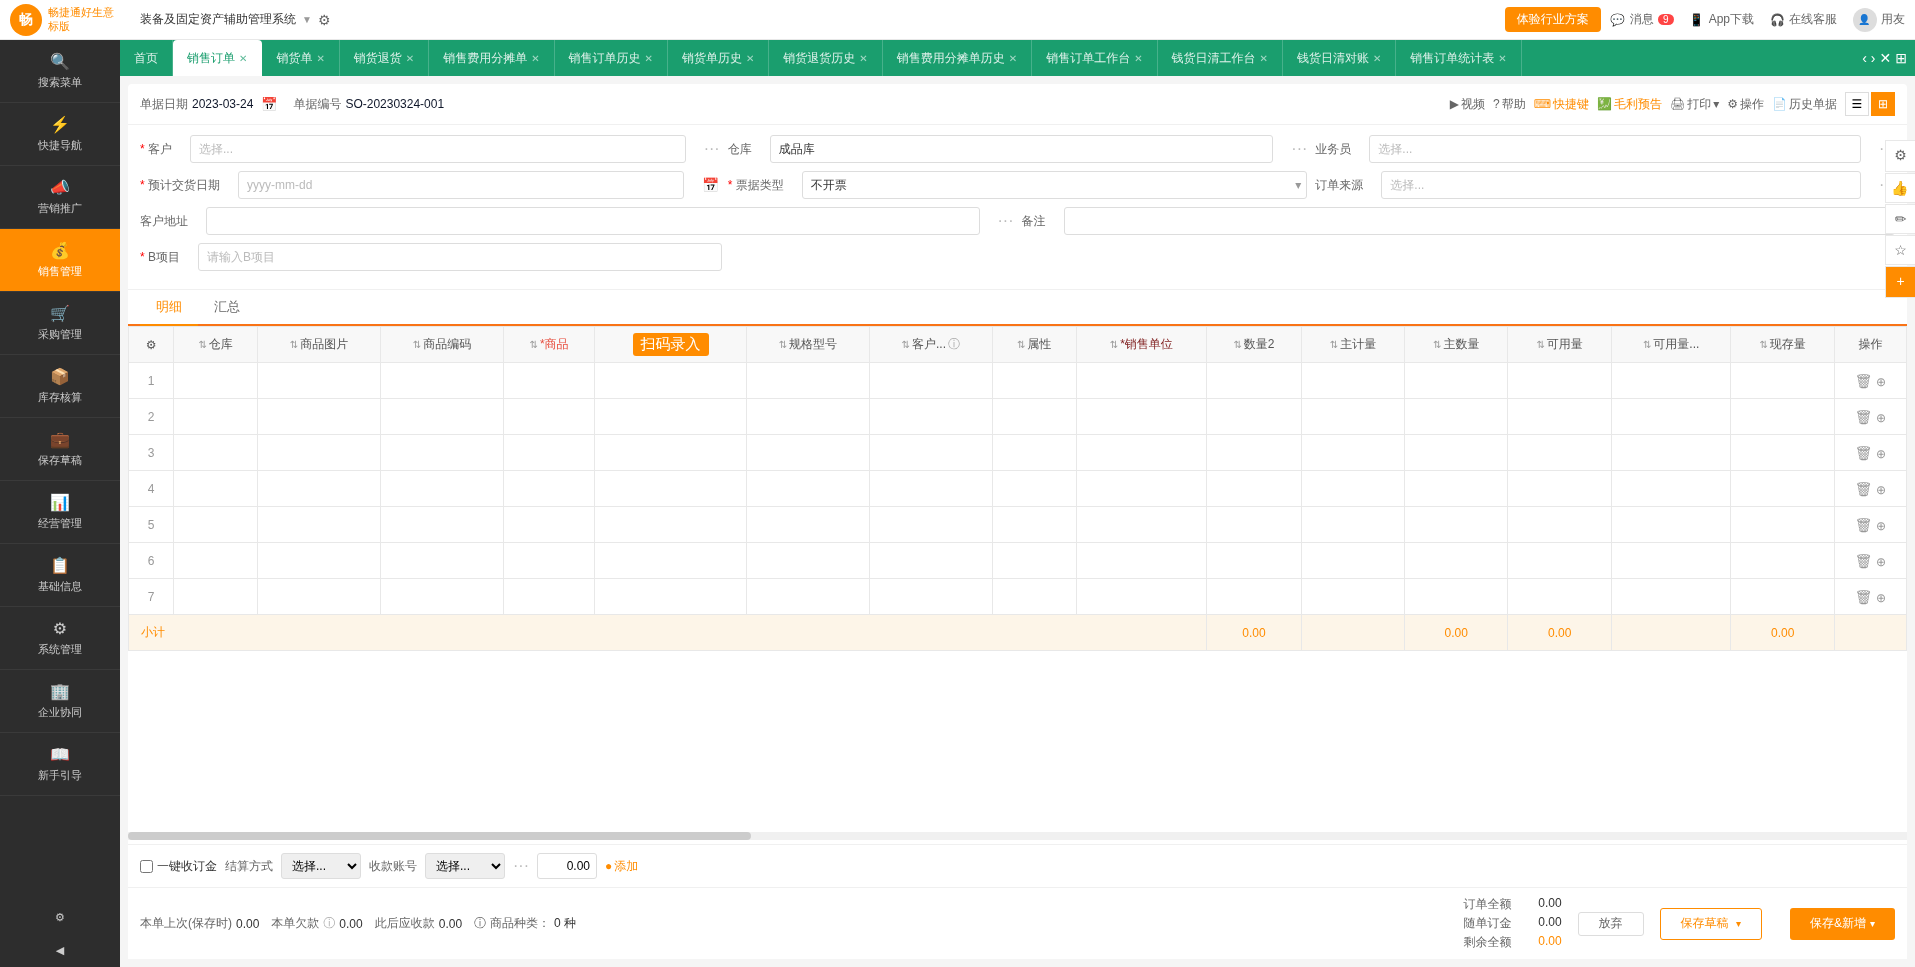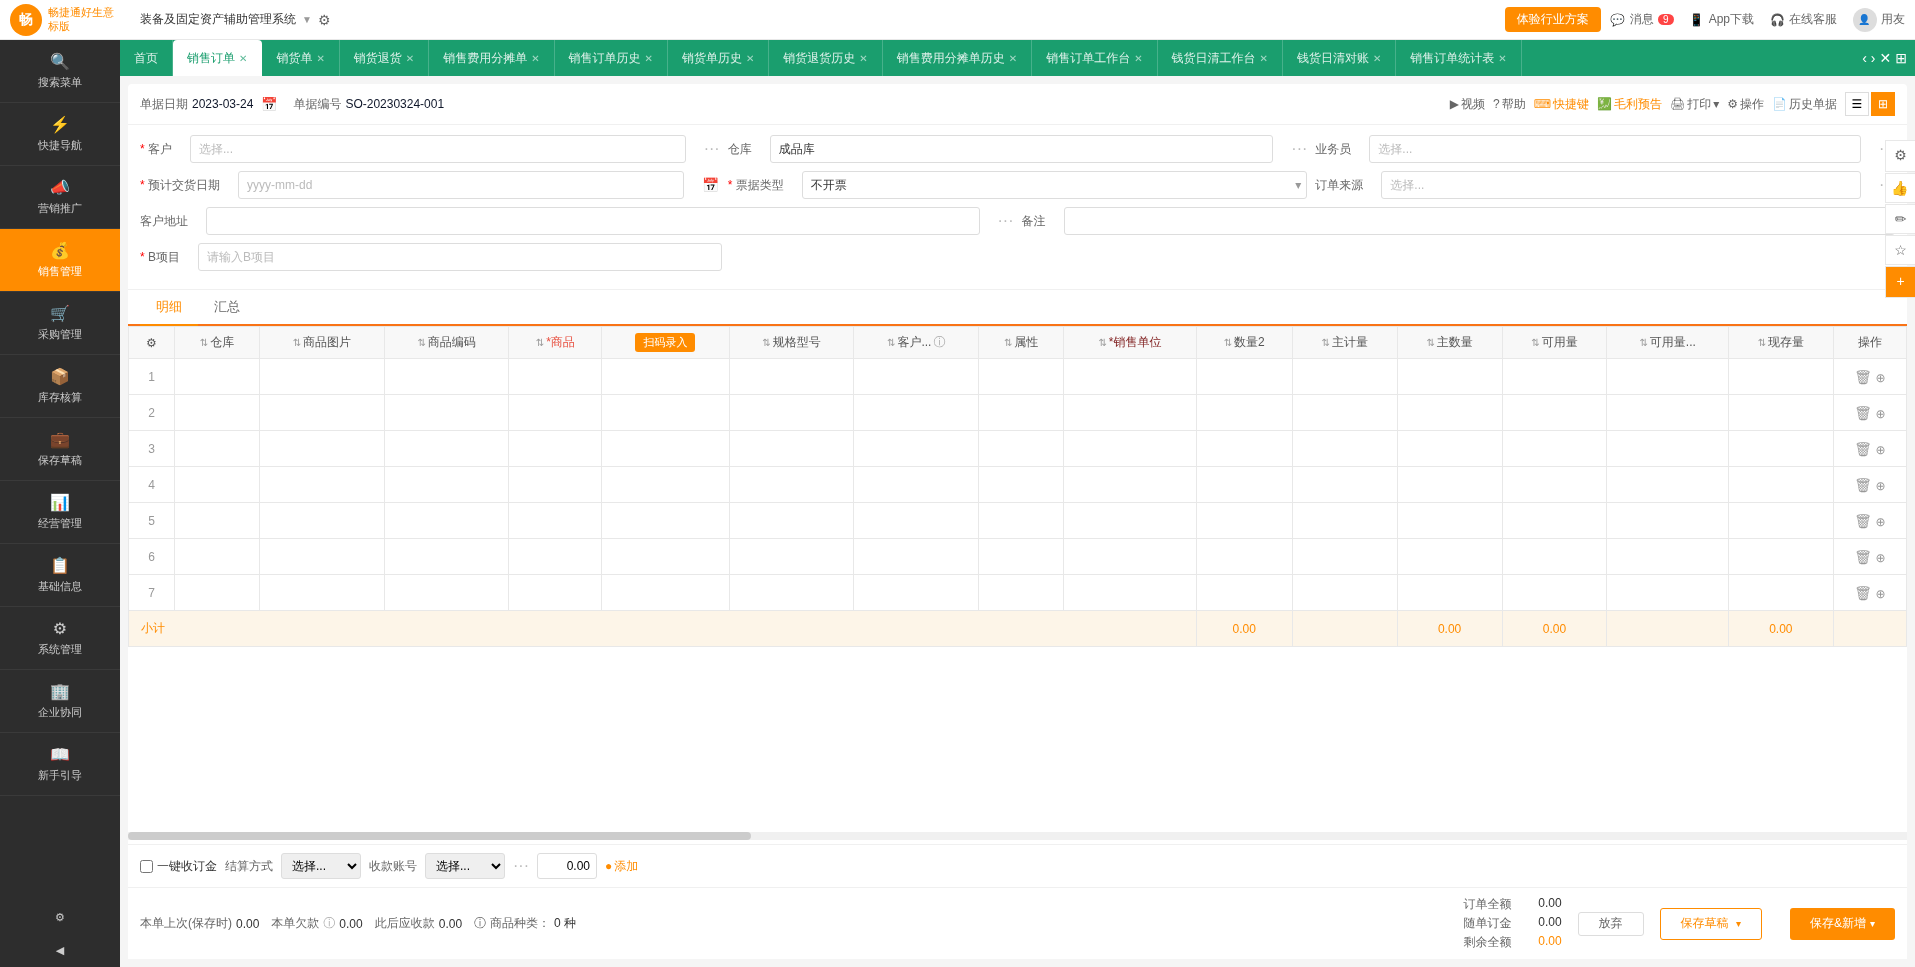--- a/index.html
+++ b/index.html
@@ -78,21 +78,21 @@
     .detail-tabs { display: flex; border-bottom: 2px solid #f97316; padding: 0 12px; text-align: right; }
     .detail-tab { padding: 8px 16px; cursor: pointer; font-size: 13px; color: #666; border-bottom: 2px solid transparent; margin-bottom: -2px; }
     .detail-tab.active { color: #ff8c00; border-bottom-color: #ff8c00; font-weight: 500; }
 
     
     .data-table-wrap { flex: 1; overflow: auto; }
     .data-table { width: 100%; border-collapse: collapse; font-size: 12px; }
     .data-table th { background: #f8f8f8; border: 1px solid #e8e8e8; padding: 6px 8px; text-align: center; white-space: nowrap; color: #555; font-weight: normal; position: sticky; top: 0; z-index: 1; }
     .data-table td { border: 1px solid #e8e8e8; padding: 4px 6px; text-align: center; height: 36px; }
     .data-table .row-num { color: #999; }
-    .scan-btn { background: #ff8c00; color: white; border: none; border-radius: 3px; padding: 2px 8px; cursor: pointer; font-size: 11px; }
+    .scan-btn { background: #ff8c00; color: white; border: none; border-radius: 3px; padding: 2px 8px; cursor: pointer; font-size: 15px; }
     .col-sort { color: #999; font-size: 10px; cursor: pointer; }
     .th-inner { display: flex; align-items: center; justify-content: center; gap: 2px; }
     .delete-btn { background: none; border: none; cursor: pointer; color: #999; font-size: 14px; }
     .copy-btn { background: none; border: none; cursor: pointer; color: #999; font-size: 12px; }
 
     
     .summary-row td { background: #fdf5e8; font-weight: 500; }
     .summary-row .sum-val { color: #ff8c00; }
 
     

